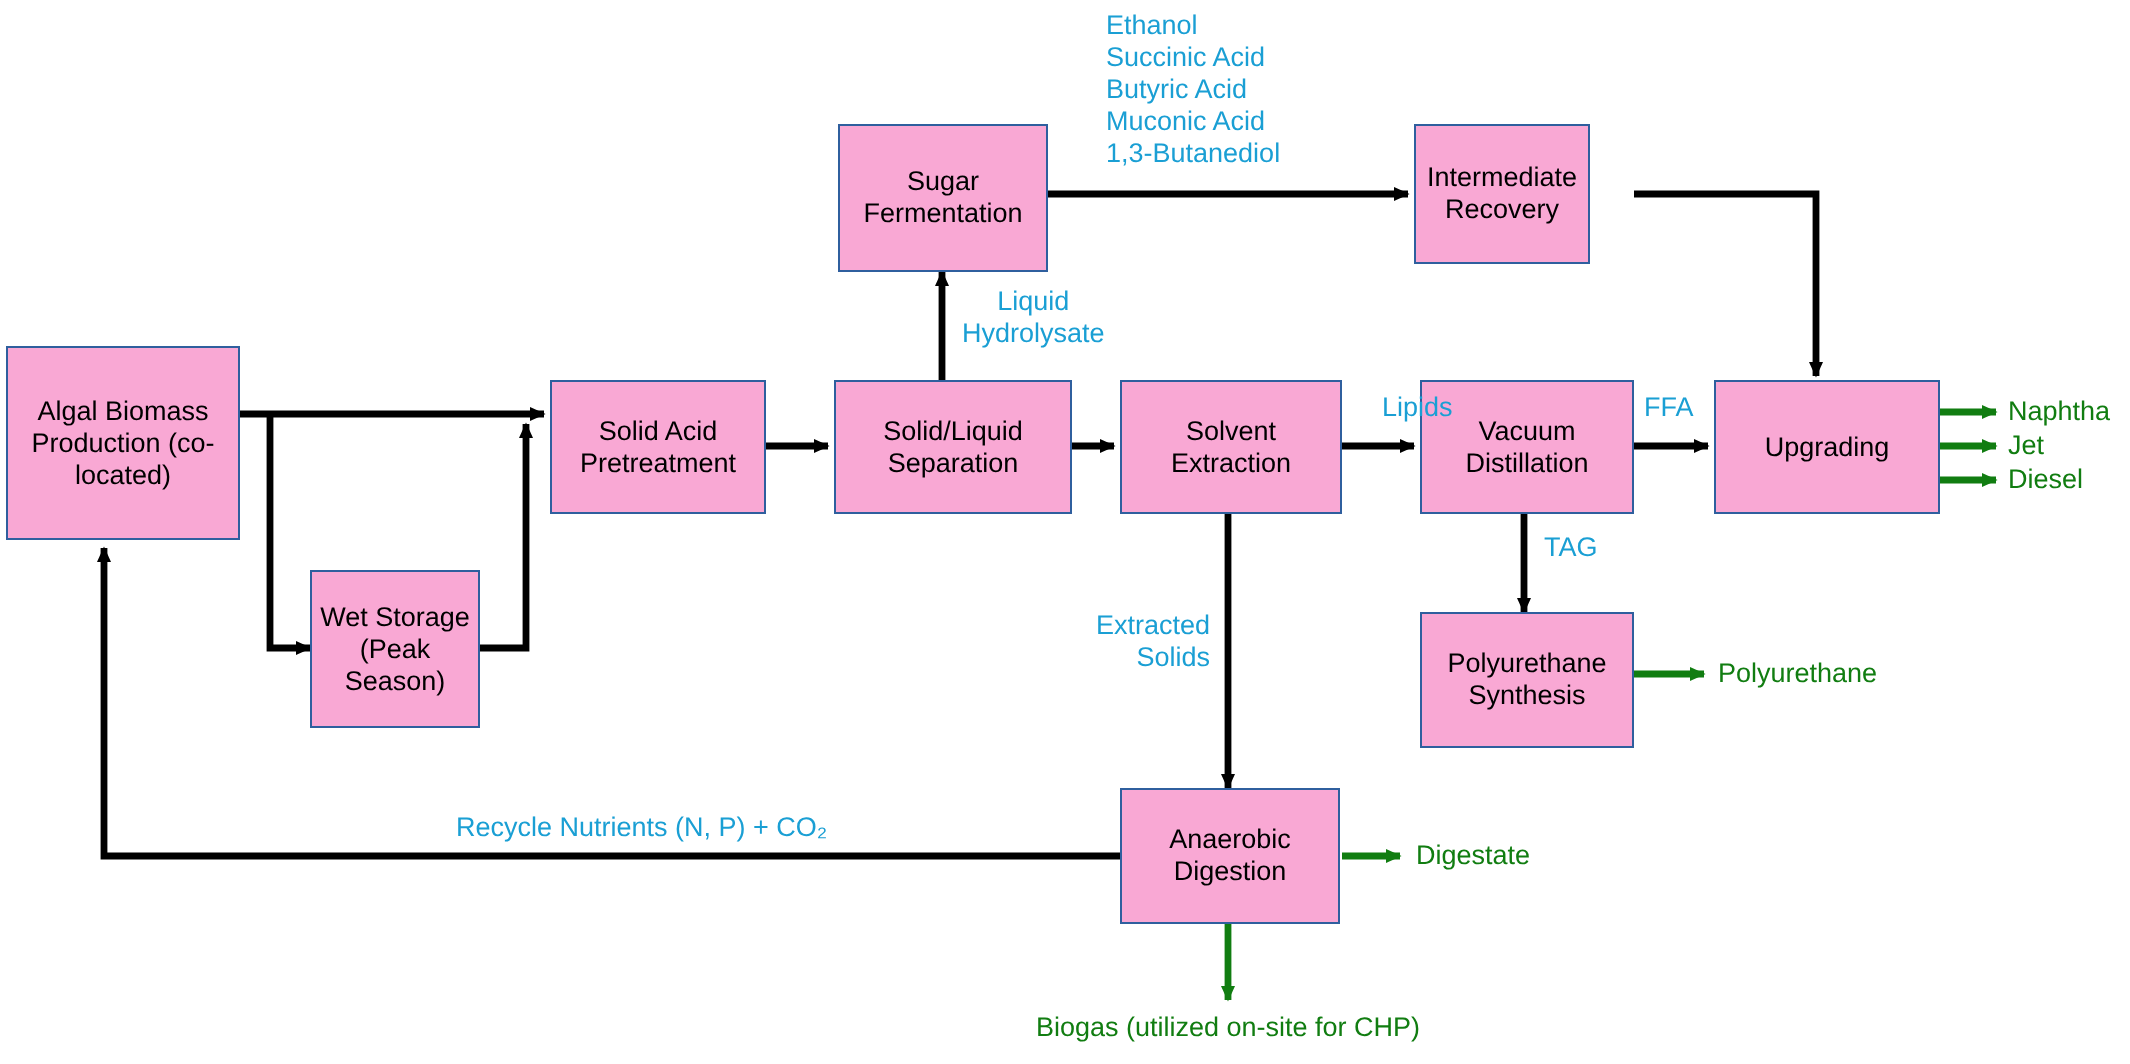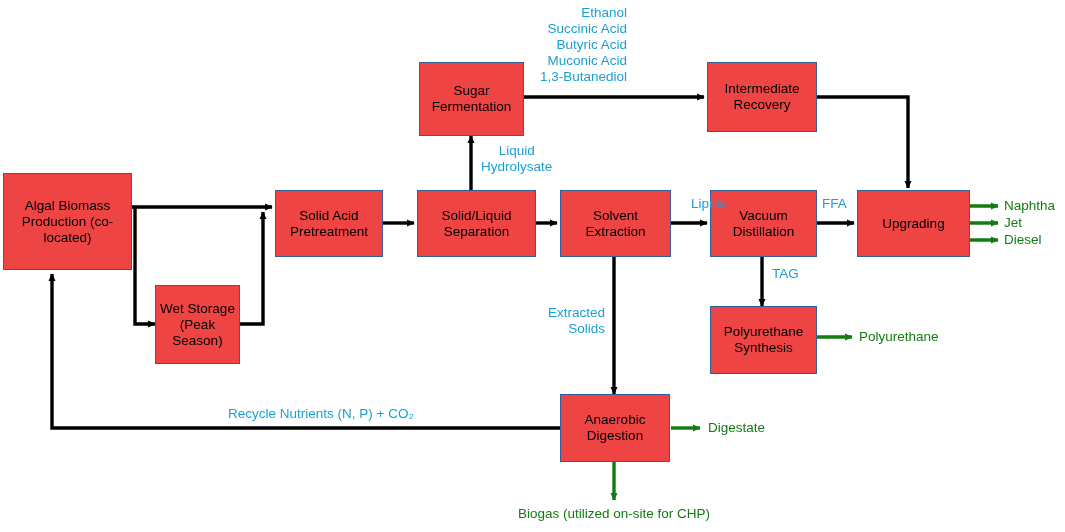--- a/index.html
+++ b/index.html
@@ -1,21 +1,21 @@
 <!DOCTYPE html>
 <html><head>
 <meta charset="utf-8">
 <style>
   html,body{margin:0;padding:0;background:#ffffff;}
   body{width:1065px;height:532px;font-family:"Liberation Sans",sans-serif;}
   #canvas{position:relative;width:1065px;height:532px;overflow:hidden;background:#fff;}
 
   .box{
     position:absolute;
-    background:#ef4444;
+    background:#f9a8d4;
     border:1px solid #2f5f9e;
     box-sizing:border-box;
     display:flex;align-items:center;justify-content:center;
     text-align:center;
     color:#000;
     font-size:13.5px;
     line-height:16px;
     z-index:3;
   }
   .box span{display:block;padding:0 4px;}
@@ -66,41 +66,41 @@
     <g fill="none" stroke="#117d11" stroke-width="3.4" marker-end="url(#ahg)">
       <path d="M962,206 L998,206"></path>
       <path d="M962,223 L998,223"></path>
       <path d="M962,240 L998,240"></path>
       <path d="M817,337 L852,337"></path>
       <path d="M671,428 L700,428"></path>
       <path d="M614,462 L614,500"></path>
     </g>
   </svg>
 
-  <div class="box" style="left:3px;top:173px;width:129px;height:97px;">
+  <div class="box" style="left:3px;top:173px;width:117px;height:97px;">
     <span>Algal Biomass Production (co-located)</span>
   </div>
 
   <div class="box" style="left:155px;top:285px;width:85px;height:79px;">
     <span>Wet Storage (Peak Season)</span>
   </div>
 
   <div class="box" style="left:275px;top:190px;width:108px;height:67px;">
     <span>Solid Acid Pretreatment</span>
   </div>
 
   <div class="box" style="left:417px;top:190px;width:119px;height:67px;">
     <span>Solid/Liquid Separation</span>
   </div>
 
   <div class="box" style="left:419px;top:62px;width:105px;height:74px;">
     <span>Sugar Fermentation</span>
   </div>
 
-  <div class="box" style="left:707px;top:62px;width:110px;height:70px;align-items:center;">
+  <div class="box" style="left:707px;top:62px;width:88px;height:70px;align-items:center;">
     <span>Intermediate Recovery</span>
   </div>
 
   <div class="box" style="left:560px;top:190px;width:111px;height:67px;">
     <span>Solvent Extraction</span>
   </div>
 
   <div class="box" style="left:710px;top:190px;width:107px;height:67px;">
     <span>Vacuum Distillation</span>
   </div>
@@ -110,21 +110,21 @@
   </div>
 
   <div class="box" style="left:710px;top:306px;width:107px;height:68px;">
     <span>Polyurethane Synthesis</span>
   </div>
 
   <div class="box" style="left:560px;top:394px;width:110px;height:68px;">
     <span>Anaerobic Digestion</span>
   </div>
 
-  <div class="lbl cy" style="left:540px;top:5px;text-align:right;">Ethanol
+  <div class="lbl cy" style="left:553px;top:5px;">Ethanol
 Succinic Acid
 Butyric Acid
 Muconic Acid
 1,3-Butanediol</div>
 
   <div class="lbl cy ctr" style="left:481px;top:143px;">Liquid
 Hydrolysate</div>
 
   <div class="lbl cy" style="left:668px;top:196px;margin-left:23px;">Lipids</div>
 

